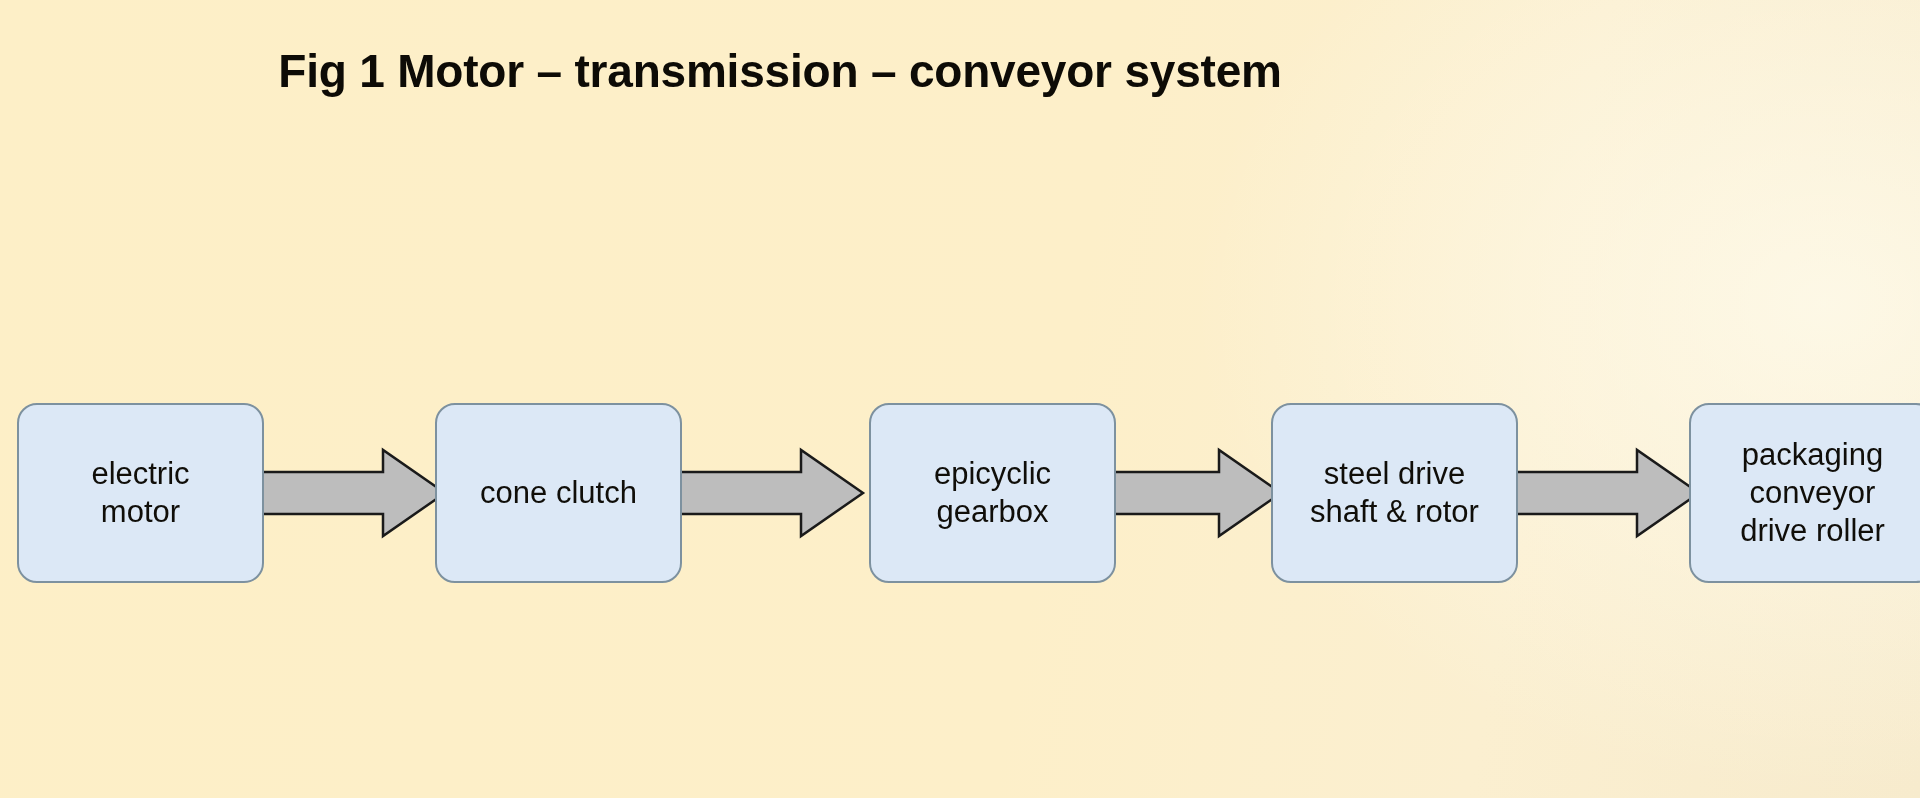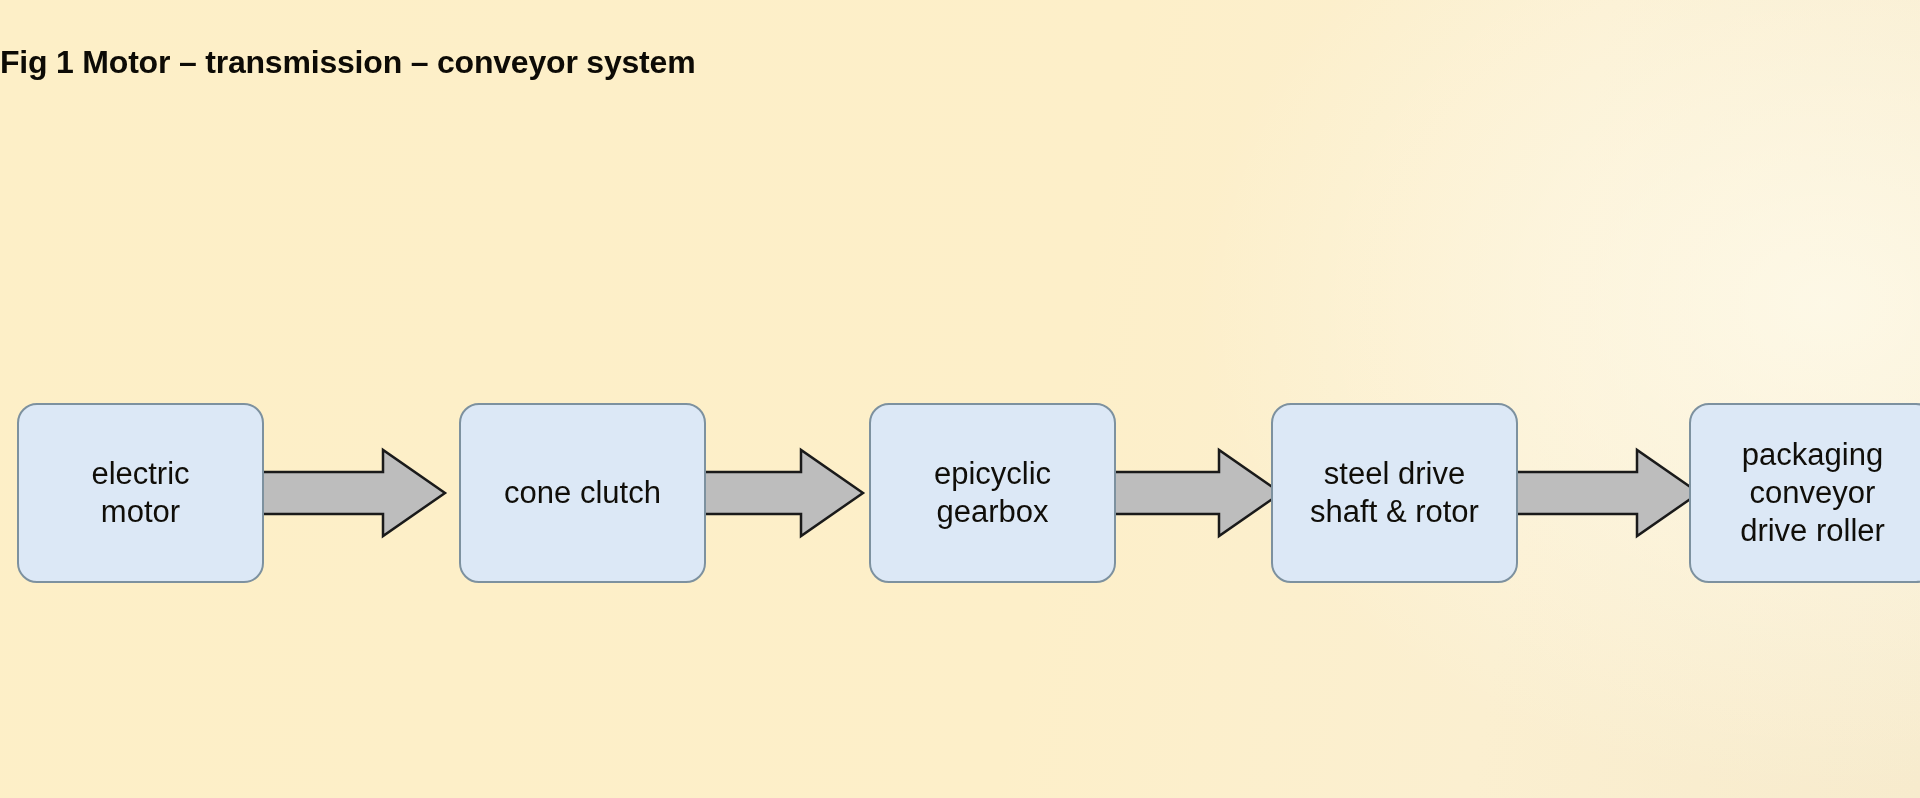--- a/index.html
+++ b/index.html
@@ -24,21 +24,22 @@
       linear-gradient(100deg, #fdefc7 0%, #fdefc9 55%, #fbefd0 78%, #f7ebcd 100%);
     overflow: hidden;
   }
 
   
   #title {
     position: absolute;
     left: 0;
     top: 44px;
     width: 1560px;
-    font-size: 32px;
+    text-align: center;
+    font-size: 46px;
     font-weight: bold;
     color: #0d0b06;
     letter-spacing: -0.2px;
     white-space: nowrap;
   }
 
   
   #flow {
     position: absolute;
     left: 0;
@@ -111,21 +112,21 @@
       <svg width="190" height="86" viewBox="0 0 190 86" preserveAspectRatio="none">
         <polygon points="0,22 128,22 128,0 190,43 128,86 128,64 0,64" fill="#bdbdbd" stroke="#1a1a1a" stroke-width="2.5" stroke-linejoin="miter"></polygon>
       </svg>
     </div>
 
     <div class="node" style="left:17px; width:247px;">
       <span class="node-label">electric
 motor</span>
     </div>
 
-    <div class="node" style="left:435px; width:247px;margin-left:24px;">
+    <div class="node" style="left:435px; width:247px;">
       <span class="node-label">cone clutch</span>
     </div>
 
     <div class="node" style="left:853px; width:247px;margin-left:16px;">
       <span class="node-label">epicyclic
 gearbox</span>
     </div>
 
     <div class="node" style="left:1271px; width:247px;">
       <span class="node-label">steel drive

